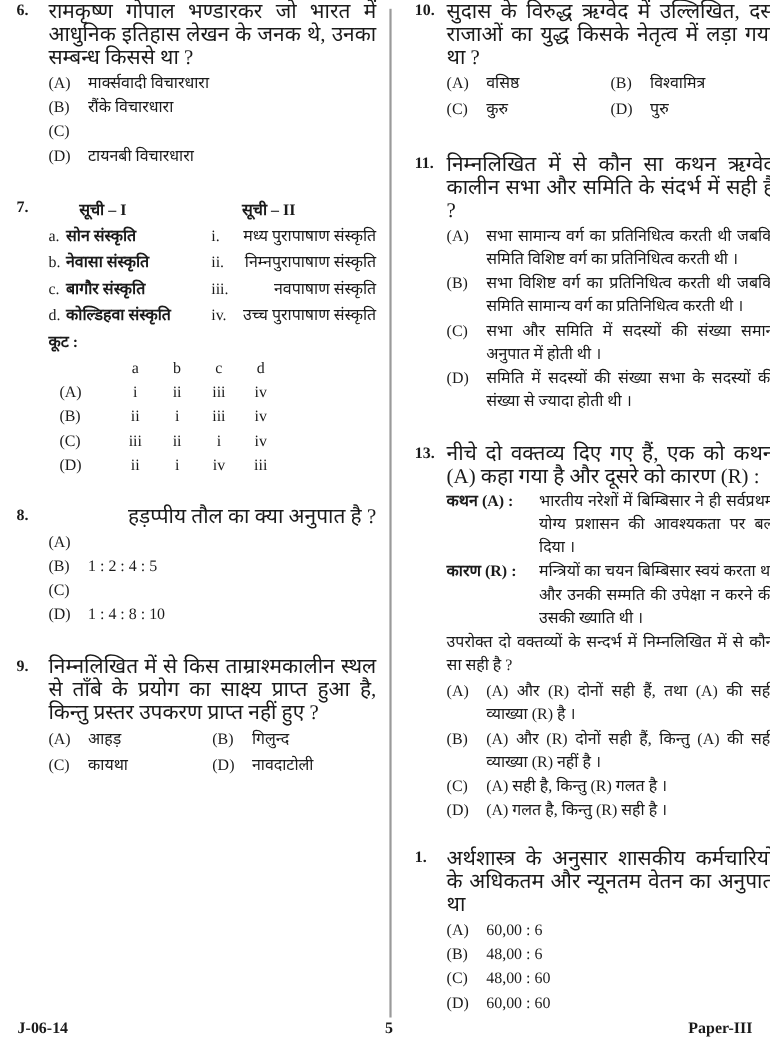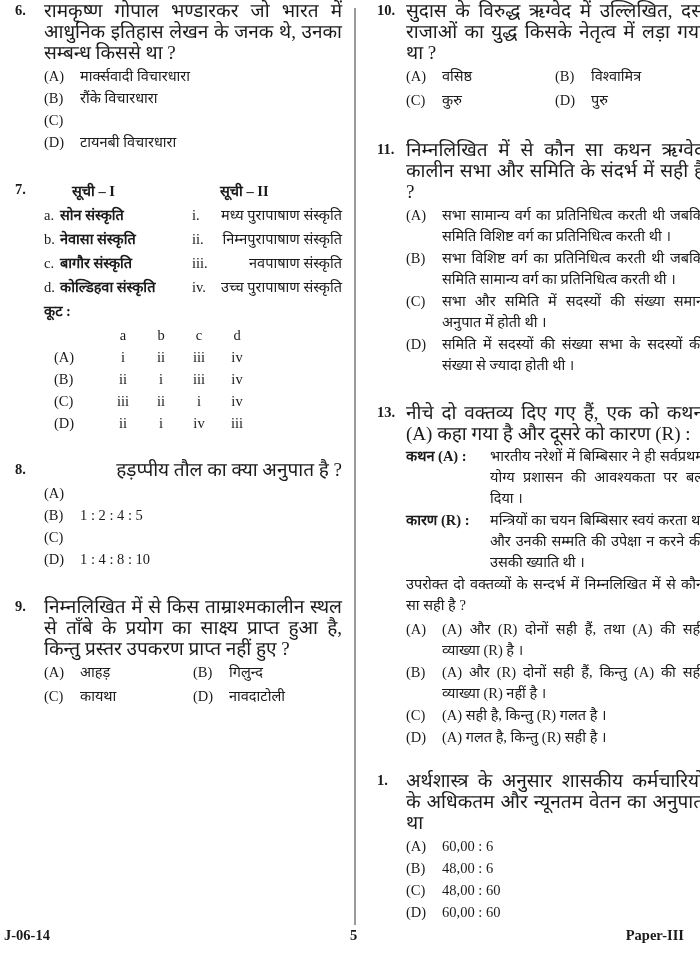--- a/index.html
+++ b/index.html
@@ -185,21 +185,21 @@
   .footer {
     position: absolute;
     left: 0;
     right: 0;
     bottom: 14px;
     height: 22px;
     font-size: 14.5px;
     font-weight: bold;
     line-height: 22px;
   }
-  .footer .f-left  { position: absolute; left: 4px;  }
+  .footer .f-left  { position: absolute; left: 16px;  }
   .footer .f-mid   { position: absolute; left: 350px; }
   .footer .f-right { position: absolute; right: 16px; }
 
   .sp-10 { height: 10px; }
   .sp-6  { height: 6px; }
 </style>
 </head>
 <body>
 
 <div class="page">

